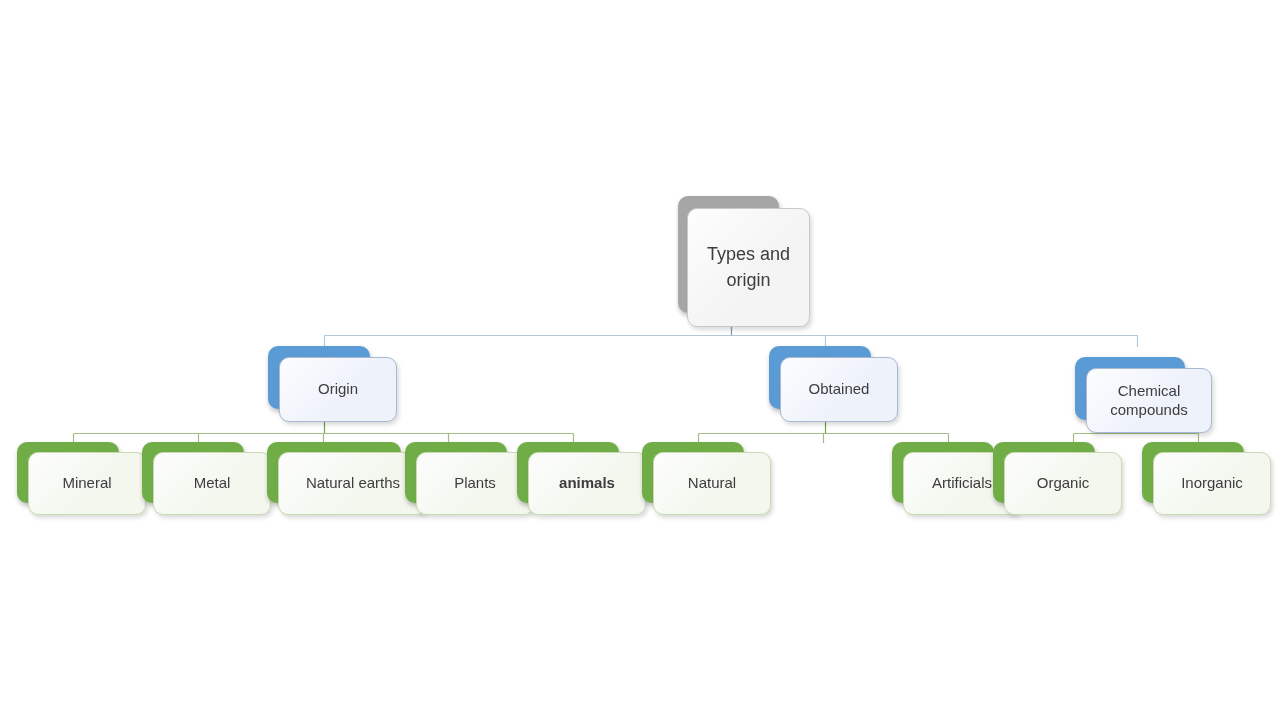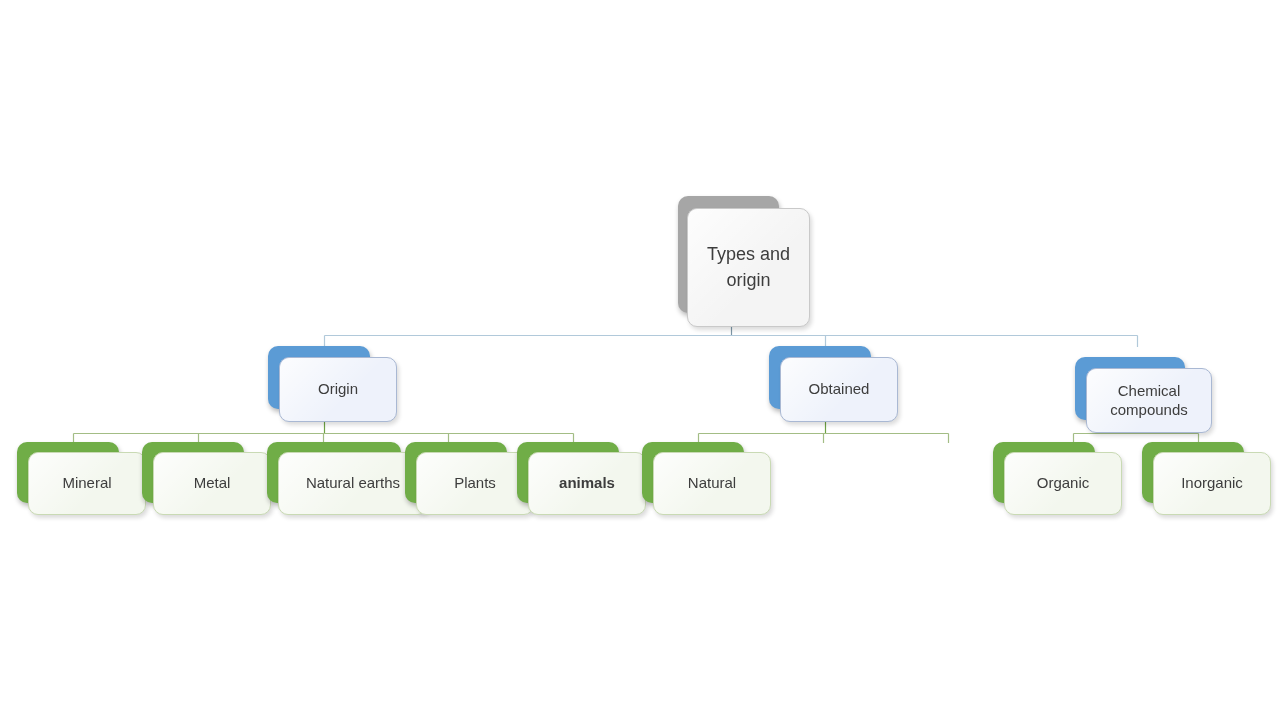--- a/index.html
+++ b/index.html
@@ -145,20 +145,26 @@
       <span class="lbl">animals</span>
     </div>
   </div>
 
   <div class="node green n-naturals">
     <div class="shadow"></div>
     <div class="face">
       <span class="lbl">Natural</span>
     </div>
   </div>
+  <div class="node green n-artificials">
+    <div class="shadow"></div>
+    <div class="face">
+      <span class="lbl">Artificials</span>
+    </div>
+  </div>
 
   <div class="node green n-organic">
     <div class="shadow"></div>
     <div class="face">
       <span class="lbl">Organic</span>
     </div>
   </div>
   <div class="node green n-inorganic">
     <div class="shadow"></div>
     <div class="face">

